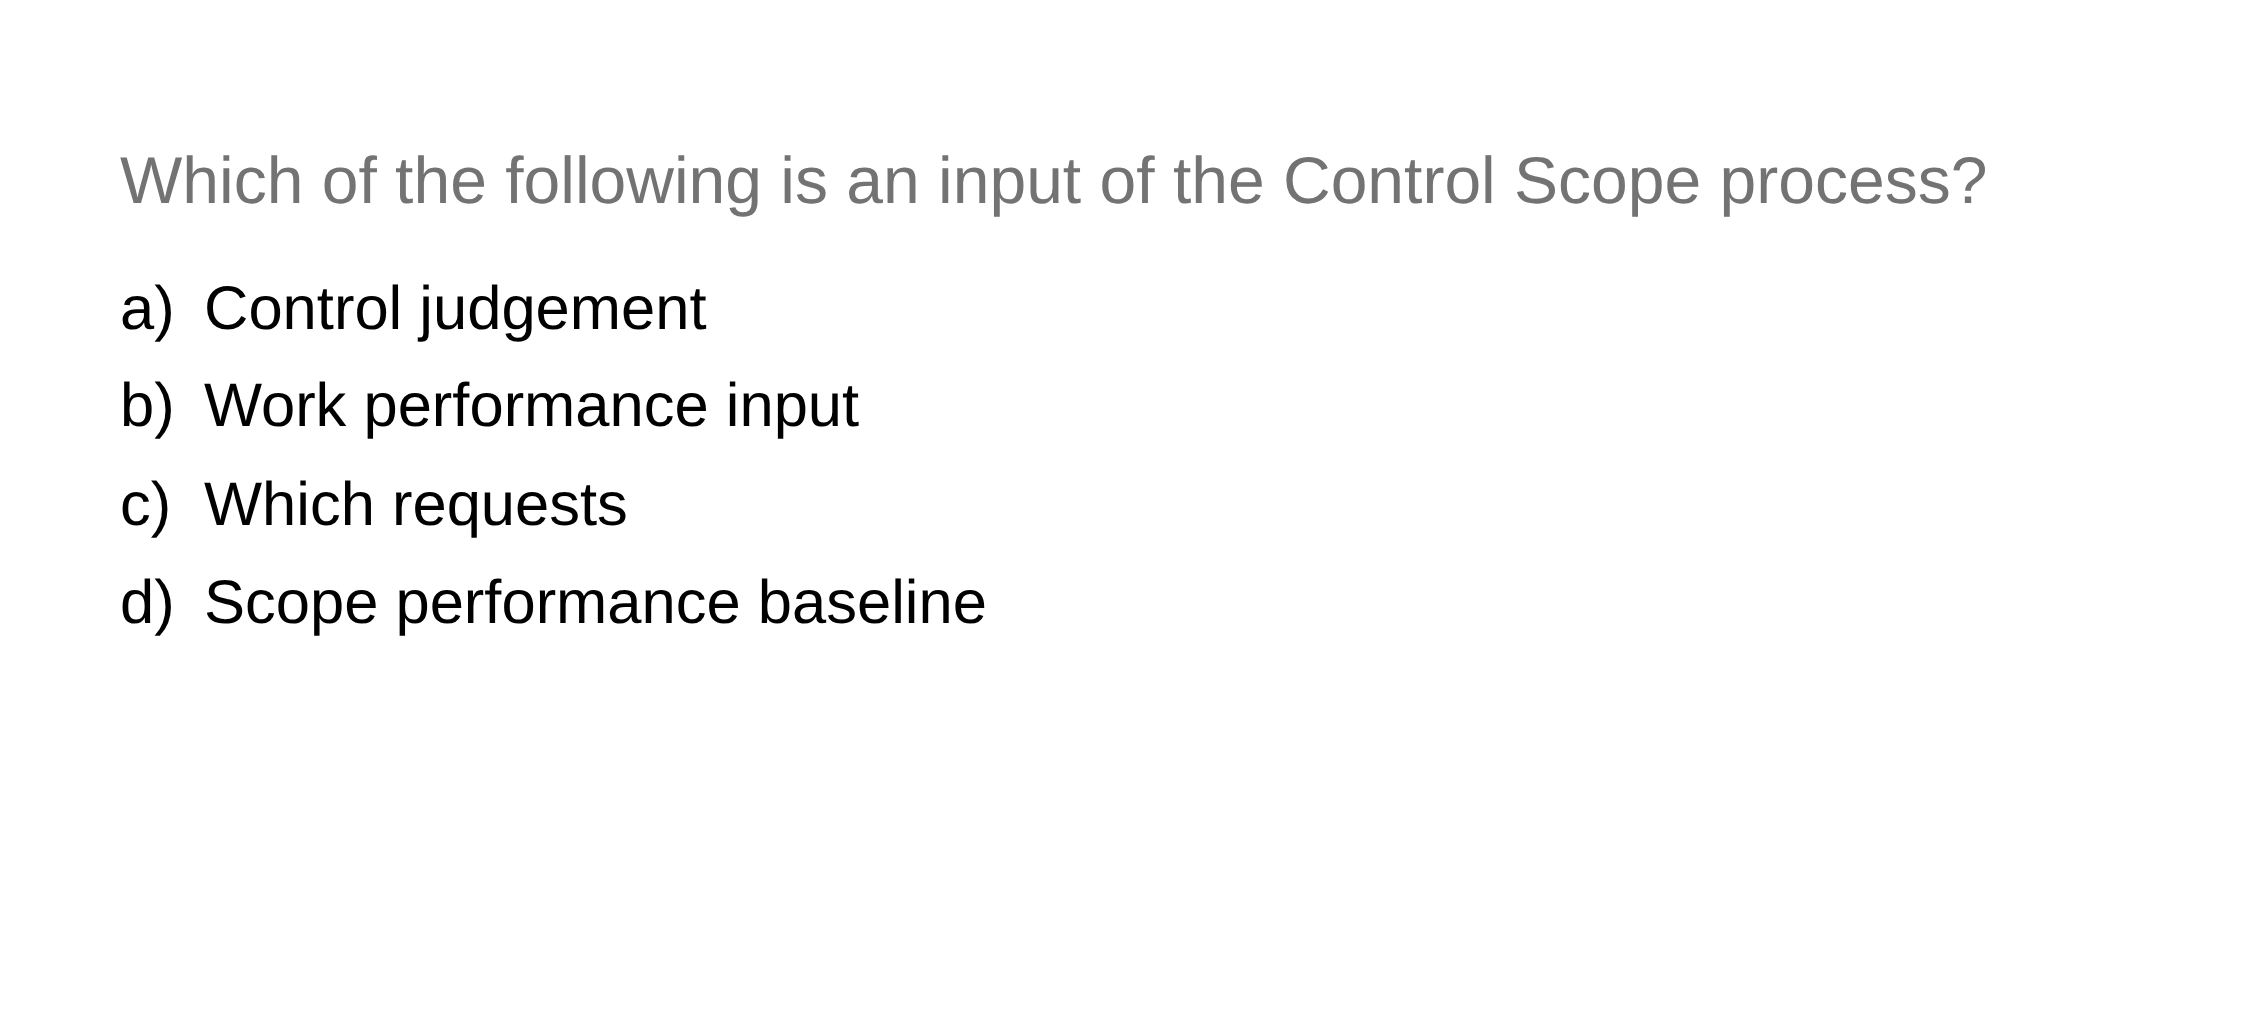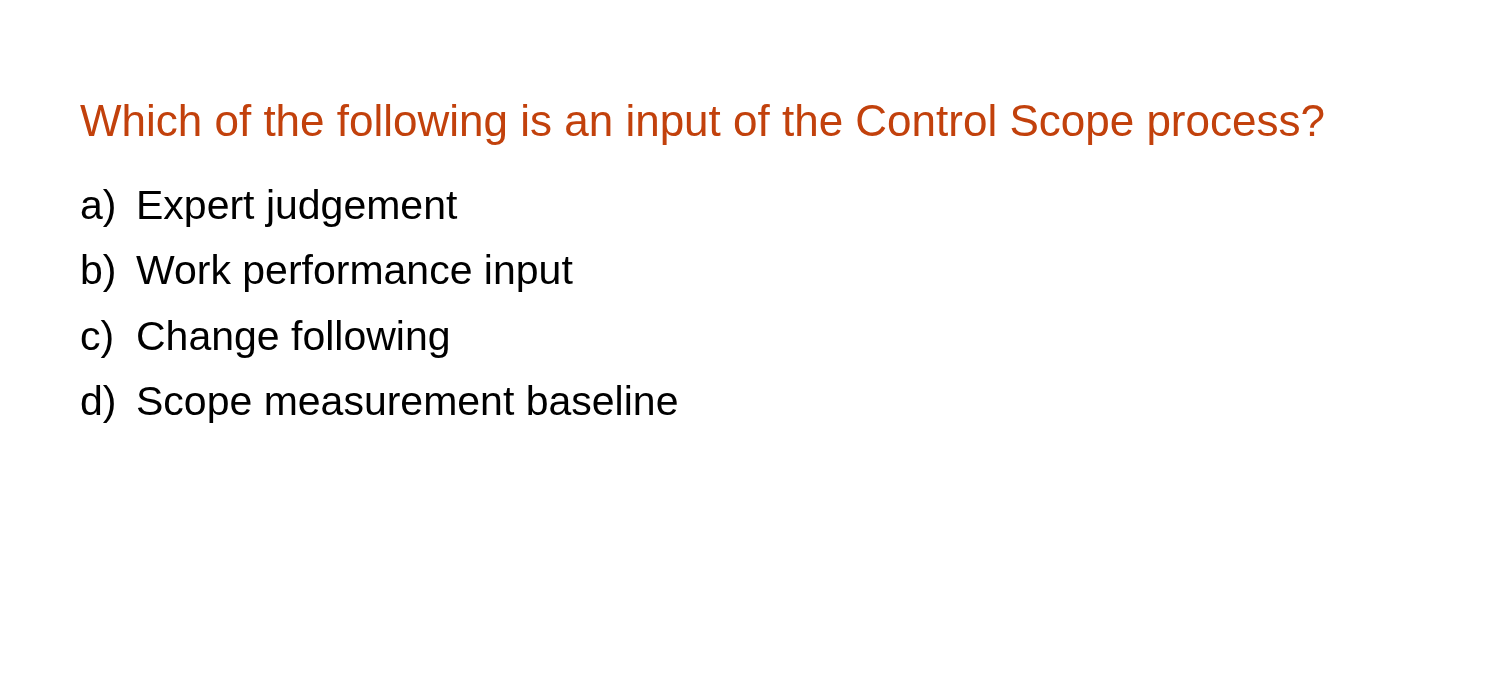--- a/index.html
+++ b/index.html
@@ -10,21 +10,21 @@
     body {
       width: 1500px;
       height: 688px;
       background: #ffffff;
       font-family: -apple-system, BlinkMacSystemFont, "Segoe UI", Helvetica, Arial, sans-serif;
       padding: 85px 80px;
     }
     .question {
       font-size: 44px;
       line-height: 1.65;
-      color: #c2410c;
+      color: #737373;
       font-weight: 400;
       margin-bottom: 16px;
     }
     .options {
       font-size: 41px;
       line-height: 1.55;
       color: #000000;
       font-weight: 400;
     }
     .option {
@@ -39,27 +39,27 @@
     }
   </style>
 </head>
 <body>
 
 <div class="question">Which of the following is an input of the Control Scope process?</div>
 
 <div class="options">
   <div class="option">
     <span class="option-letter">a)</span>
-    <span class="option-text">Expert judgement</span>
+    <span class="option-text">Control judgement</span>
   </div>
   <div class="option">
     <span class="option-letter">b)</span>
     <span class="option-text">Work performance input</span>
   </div>
   <div class="option">
     <span class="option-letter">c)</span>
-    <span class="option-text">Change following</span>
+    <span class="option-text">Which requests</span>
   </div>
   <div class="option">
     <span class="option-letter">d)</span>
-    <span class="option-text">Scope measurement baseline</span>
+    <span class="option-text">Scope performance baseline</span>
   </div>
 </div>
 
 </body></html>

